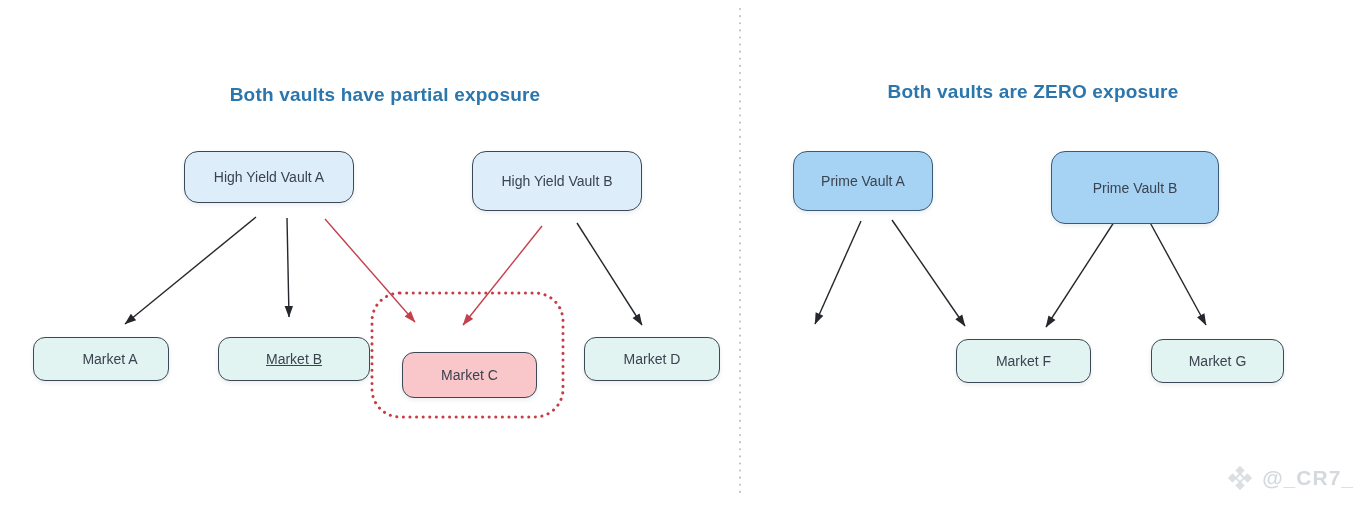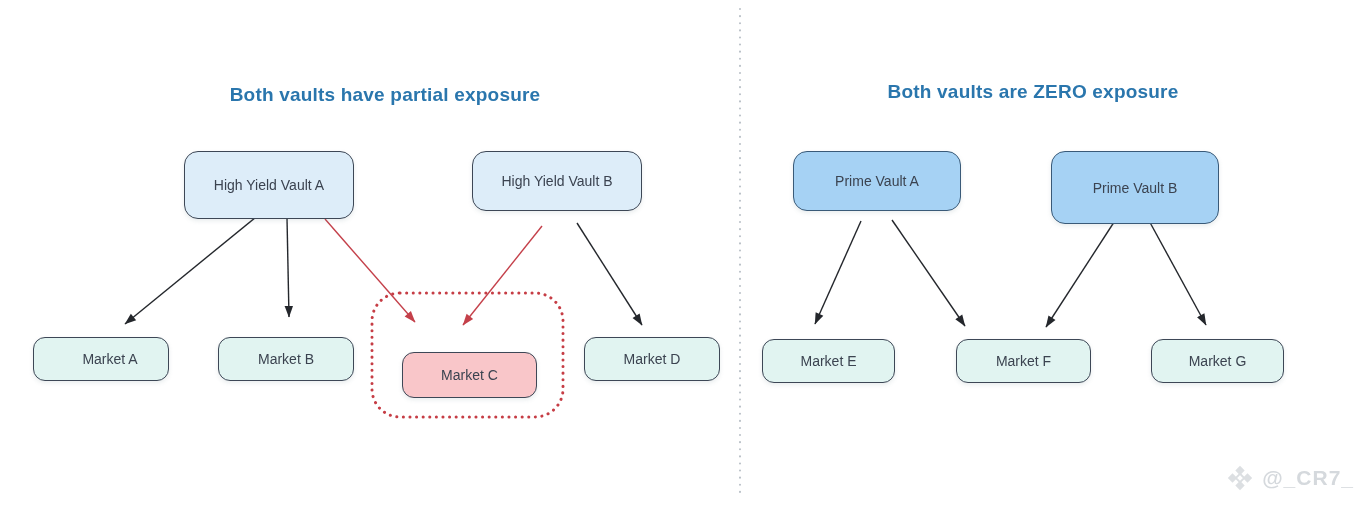--- a/index.html
+++ b/index.html
@@ -96,50 +96,47 @@
 
     <line x1="861" y1="221" x2="815" y2="324" stroke="#24272c" stroke-width="1.4" marker-end="url(#mk-black)"></line>
     <line x1="892" y1="220" x2="965" y2="326" stroke="#24272c" stroke-width="1.4" marker-end="url(#mk-black)"></line>
     <line x1="1118" y1="216" x2="1046" y2="327" stroke="#24272c" stroke-width="1.4" marker-end="url(#mk-black)"></line>
     <line x1="1147" y1="217" x2="1206" y2="325" stroke="#24272c" stroke-width="1.4" marker-end="url(#mk-black)"></line>
   </svg>
 
   <div class="panel-title" style="left:385px; top:84px;">Both vaults have partial exposure</div>
   <div class="panel-title" style="left:1033px; top:81px;">Both vaults are ZERO exposure</div>
 
-  <div class="node vault" style="left:184px; top:151px; width:170px; height:68px;">
+  <div class="node vault" style="left:184px; top:151px; width:170px; height:52px;">
     <span>High Yield Vault A</span>
   </div>
   <div class="node vault" style="left:472px; top:151px; width:170px; height:60px;">
     <span>High Yield Vault B</span>
   </div>
 
   <div class="node market" style="left:33px; top:337px; width:136px; height:44px;padding-left:18px;">
     <span>Market A</span>
   </div>
-  <div class="node market" style="left:218px; top:337px; width:136px; height:44px;">
+  <div class="node market" style="left:218px; top:337px; width:152px; height:44px;text-decoration:underline;">
     <span>Market B</span>
   </div>
   <div class="node market danger" style="left:402px; top:336px; width:135px; height:46px;margin-top:16px;">
     <span>Market C</span>
   </div>
   <div class="node market" style="left:584px; top:337px; width:136px; height:44px;text-align:center;">
     <span>Market D</span>
   </div>
 
-  <div class="node vault prime" style="left:793px; top:151px; width:168px; height:60px;text-align:right;">
+  <div class="node vault prime" style="left:793px; top:151px; width:140px; height:60px;text-align:right;">
     <span>Prime Vault A</span>
   </div>
   <div class="node vault prime" style="left:1051px; top:151px; width:168px; height:73px;">
     <span>Prime Vault B</span>
   </div>
 
-  <div class="node market" style="left:762px; top:339px; width:133px; height:44px;">
-    <span>Market E</span>
-  </div>
   <div class="node market" style="left:956px; top:339px; width:135px; height:44px;">
     <span>Market F</span>
   </div>
   <div class="node market" style="left:1151px; top:339px; width:133px; height:44px;">
     <span>Market G</span>
   </div>
 
   <div class="watermark">
     <svg width="30" height="30" viewBox="0 0 32 32">
       <g fill="#dcdfe2">

